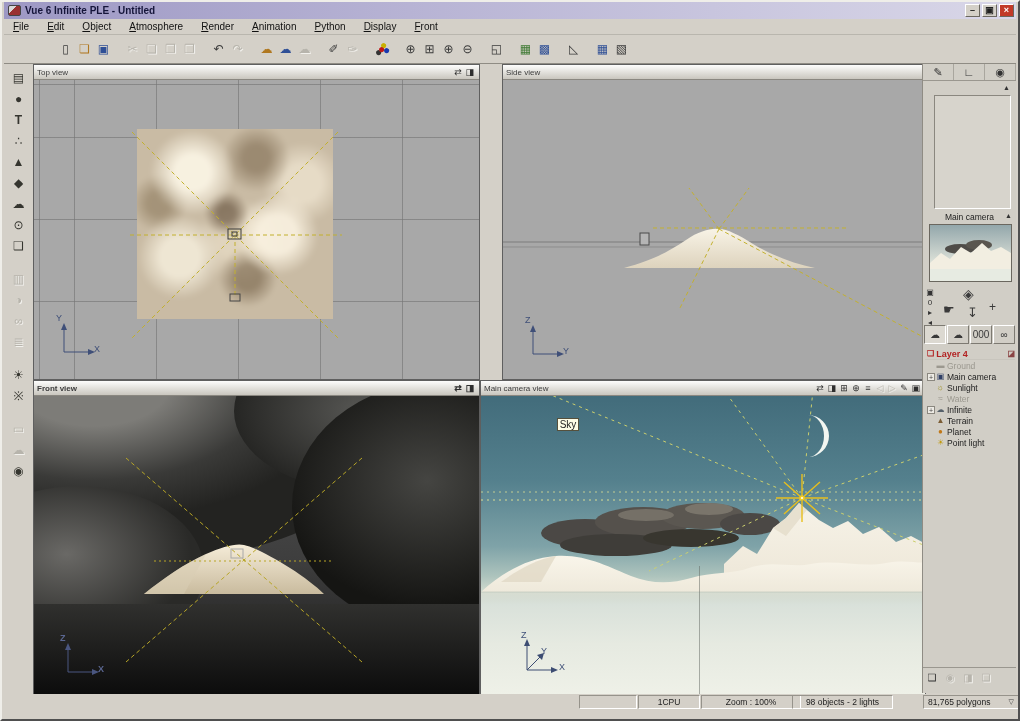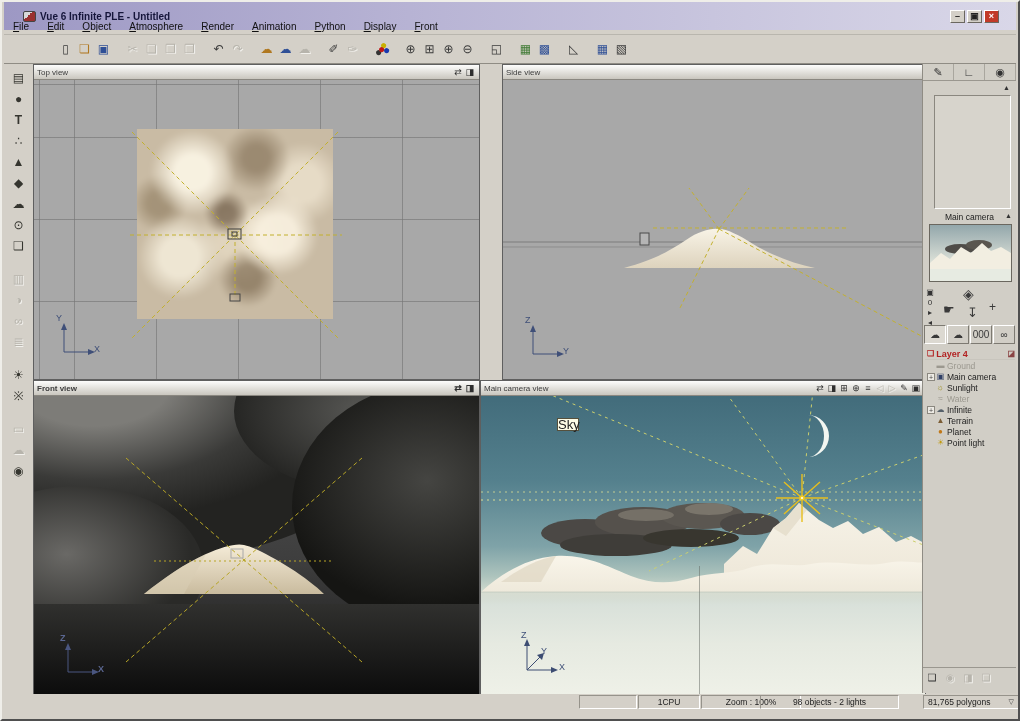--- a/index.html
+++ b/index.html
@@ -1,22 +1,22 @@
 <!DOCTYPE html>
 <html><head>
 <meta charset="utf-8">
 <style>
   html,body{margin:0;padding:0;background:#9aa0a8;font-family:"Liberation Sans",sans-serif;}
   *{box-sizing:border-box;}
   .window{position:relative;width:1020px;height:721px;background:#d4d0c8;border:2px solid;
     border-color:#efeee9 #4f4f4f #4f4f4f #efeee9;overflow:hidden;}
   
-  .titlebar{position:absolute;left:2px;top:0;right:2px;height:28px;
+  .titlebar{position:absolute;left:2px;top:0;right:2px;height:17px;
     background:linear-gradient(90deg,#9d98c4,#b7b3d4 40%,#d9d7e8);display:flex;align-items:center;
-    padding:0 17px;color:#15153a;font-size:10px;font-weight:bold;}
+    padding:0 2px;color:#15153a;font-size:10px;font-weight:bold;}
   .app-icon{width:13px;height:11px;margin:0 4px 0 2px;background:linear-gradient(135deg,#d8d8d8 40%,#9a3030 40%);
     border:1px solid #444;border-radius:2px;}
   .title-text{flex:1;white-space:nowrap;overflow:hidden;}
   .winbtns{display:flex;gap:2px;}
   .winbtn{width:15px;height:13px;background:#d4d0c8;border:1px solid;border-color:#fff #6a675f #6a675f #fff;
     font-size:9px;line-height:11px;text-align:center;color:#222;font-weight:bold;}
   .winbtn.close{color:#fff;background:#c23a28;}
   
   .menubar{position:absolute;left:2px;top:17px;right:2px;height:16px;display:flex;align-items:center;
     font-size:10px;color:#111;border-bottom:1px solid #b9b6ae;}
@@ -62,21 +62,21 @@
       radial-gradient(circle at 46% 45%,rgba(88,68,48,.6) 0 5%,transparent 14%),
       radial-gradient(circle at 70% 55%,rgba(250,242,225,.9) 0 10%,transparent 22%),
       radial-gradient(circle at 24% 66%,rgba(245,238,220,.85) 0 9%,transparent 20%),
       radial-gradient(circle at 56% 76%,rgba(108,88,62,.55) 0 6%,transparent 15%),
       radial-gradient(circle at 82% 30%,rgba(240,230,210,.75) 0 8%,transparent 18%),
       radial-gradient(circle at 14% 40%,rgba(128,108,78,.5) 0 5%,transparent 13%),
       radial-gradient(circle at 52% 58%,rgba(230,218,195,.8) 0 12%,transparent 26%);}
   #vp-front .vp-body{background:linear-gradient(180deg,#555 0%,#3e3e3e 55%,#151515 100%);}
   #vp-cam .vp-body{background:#dfe5de;}
   .skylabel{position:absolute;left:76px;top:22px;width:22px;height:13px;background:#fdfce6;border:1px solid #55503c;
-    font-size:13px;line-height:11px;text-align:center;color:#222;}
+    font-size:10px;line-height:11px;text-align:center;color:#222;}
   .vline{position:absolute;left:218px;top:170px;width:1px;height:131px;background:rgba(95,102,95,.5);}
   
   .rpanel{position:absolute;right:2px;top:62px;width:94px;bottom:26px;background:#d1cec6;border-left:1px solid #8f8c84;}
   .rtabs{position:absolute;left:0;top:0;right:0;height:17px;display:flex;border-bottom:1px solid #9a978f;}
   .rtab{flex:1;text-align:center;font-size:11px;line-height:16px;color:#333;border-right:1px solid #a9a69e;}
   .scrollup{position:absolute;font-size:7px;color:#333;}
   .objbox{position:absolute;left:11px;top:31px;width:77px;height:114px;background:#d7d4cc;
     border:1px solid;border-color:#8a877f #fff #fff #8a877f;}
   .camlabel{position:absolute;left:0;top:148px;right:0;font-size:8.5px;color:#222;text-align:center;}
   .preview{position:absolute;left:6px;top:160px;width:83px;height:58px;border:1px solid #6a675f;}
@@ -543,20 +543,20 @@
         <span class="rbi dis">◉</span>
         <span class="rbi dis">◨</span>
         <span class="rbi dis">❏</span>
       </div>
   </div>
 
   <div class="statusbar">
     <div class="scell" style="left:575px;width:58px"></div>
     <div class="scell" style="left:634px;width:62px">1CPU</div>
     <div class="scell" style="left:697px;width:100px">Zoom : 100%</div>
-    <div class="scell" style="left:756px;width:139px">98 objects - 2 lights</div>
+    <div class="scell" style="left:788px;width:101px">98 objects - 2 lights</div>
     <div class="scell" style="left:919px;width:96px;justify-content:flex-start">
       <span>81,765 polygons</span>
       <span class="exp">▽</span>
     </div>
   </div>
 
 </div>
 
 </body></html>

